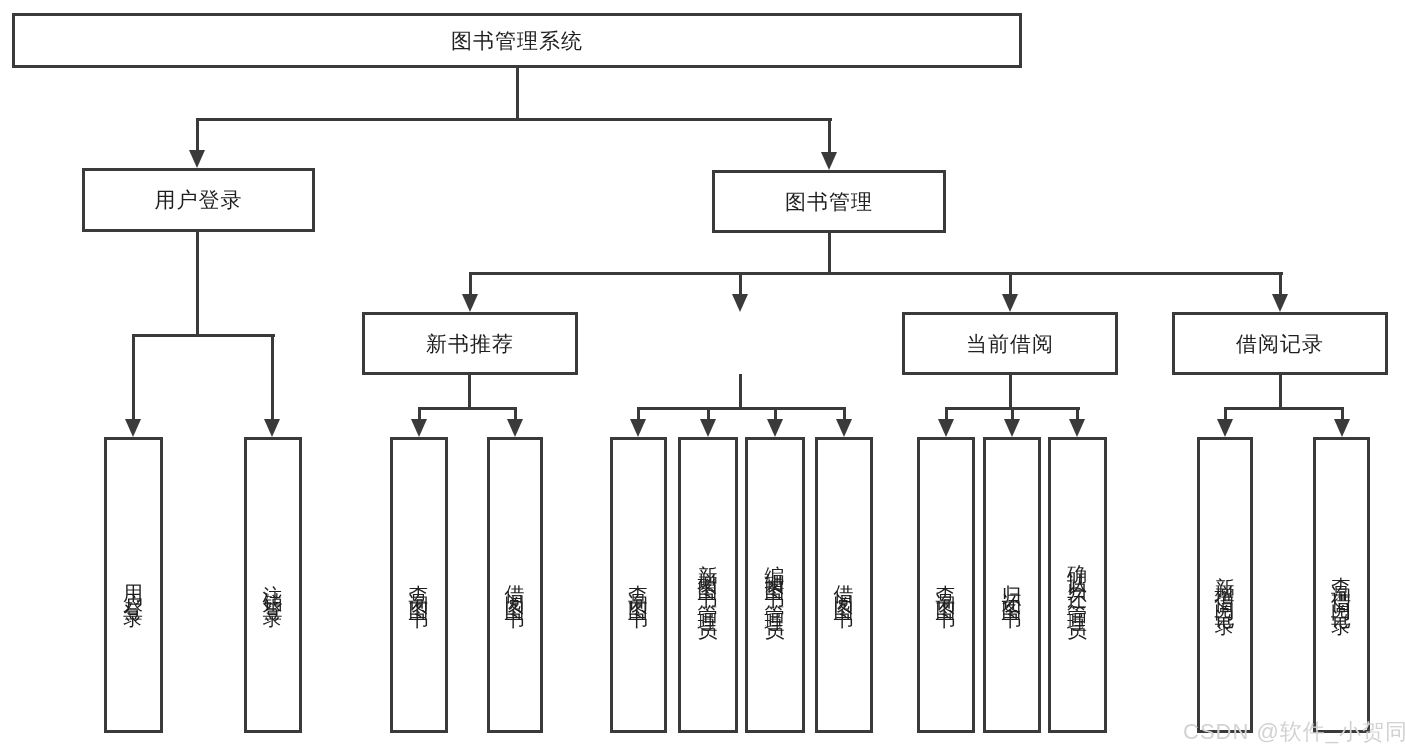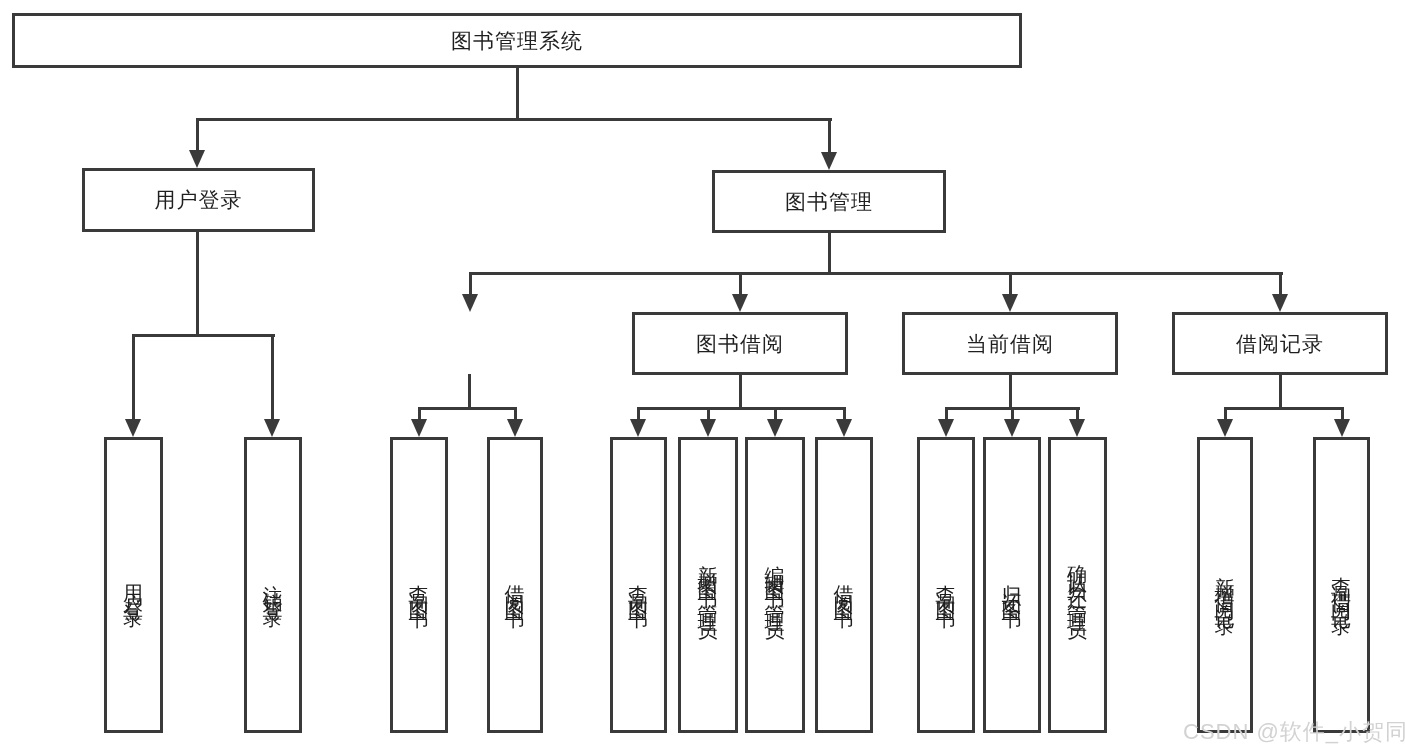--- a/index.html
+++ b/index.html
@@ -95,22 +95,22 @@
   <div class="hl" style="left:469px;top:272px;width:814px;"></div>
   <div class="vl" style="left:469px;top:272px;height:25px;"></div>
   <div class="arr" style="left:462px;top:294px;"></div>
   <div class="vl" style="left:739px;top:272px;height:25px;"></div>
   <div class="arr" style="left:732px;top:294px;"></div>
   <div class="vl" style="left:1009px;top:272px;height:25px;"></div>
   <div class="arr" style="left:1002px;top:294px;"></div>
   <div class="vl" style="left:1279px;top:272px;height:25px;"></div>
   <div class="arr" style="left:1272px;top:294px;"></div>
 
-  <div class="box" style="left:632px;top:312px;width:216px;height:63px;">
-    <span>图书借阅</span>
+  <div class="box" style="left:362px;top:312px;width:216px;height:63px;">
+    <span>新书推荐</span>
   </div>
   <div class="box" style="left:902px;top:312px;width:216px;height:63px;">
     <span>当前借阅</span>
   </div>
   <div class="box" style="left:1172px;top:312px;width:216px;height:63px;">
     <span>借阅记录</span>
   </div>
 
   <div class="vl" style="left:468px;top:374px;height:36px;"></div>
   <div class="hl" style="left:418px;top:407px;width:99px;"></div>

